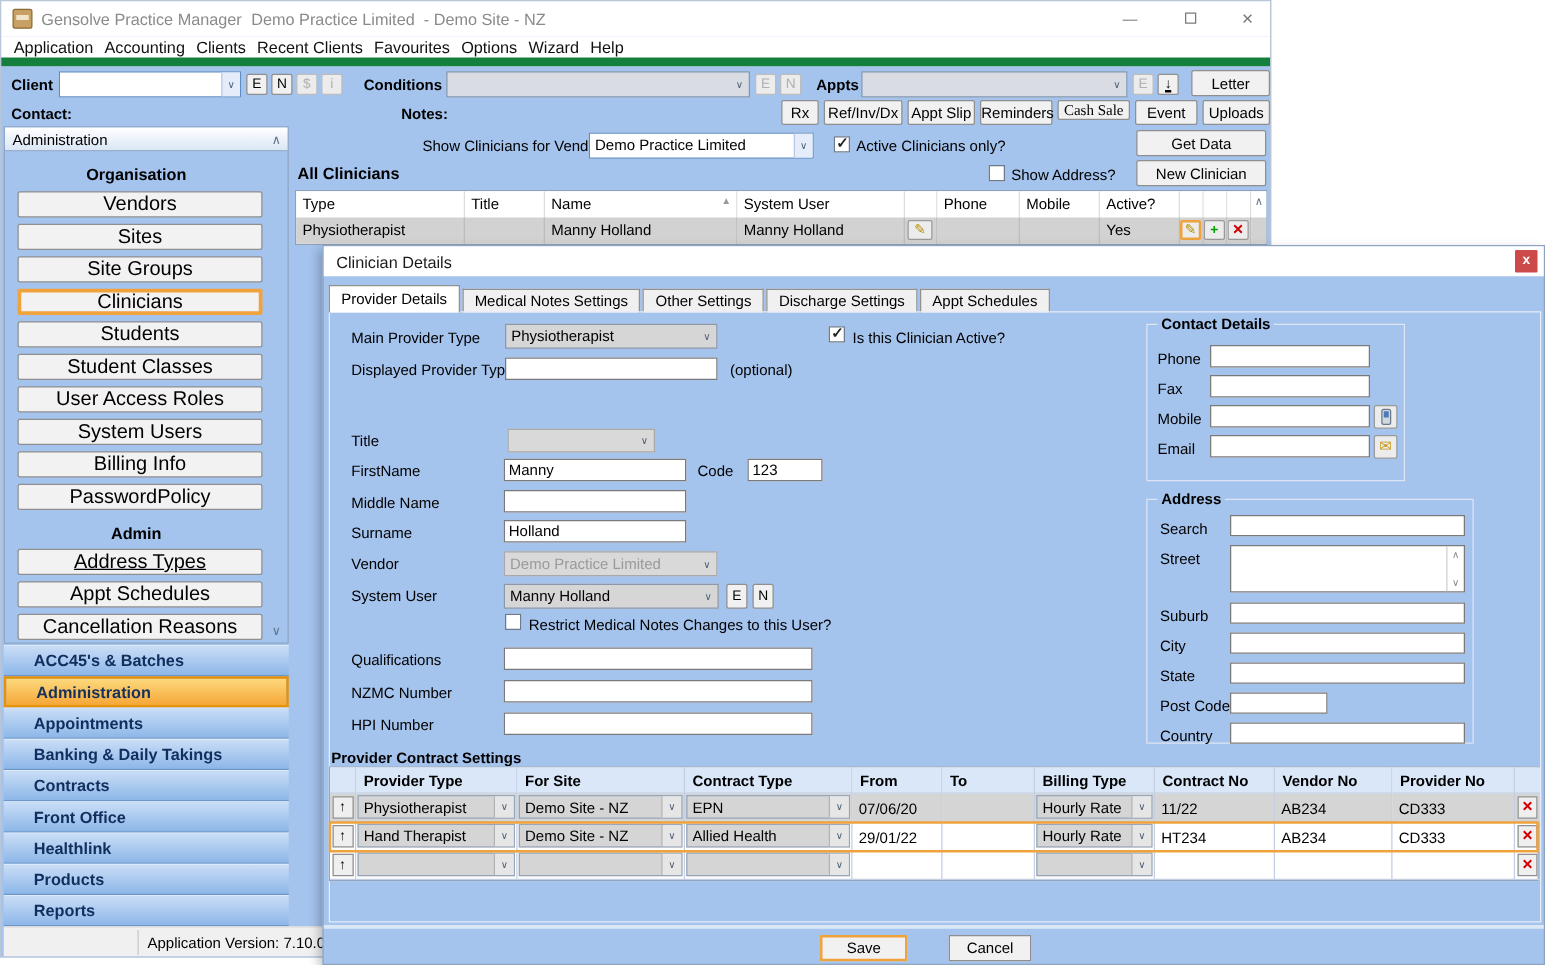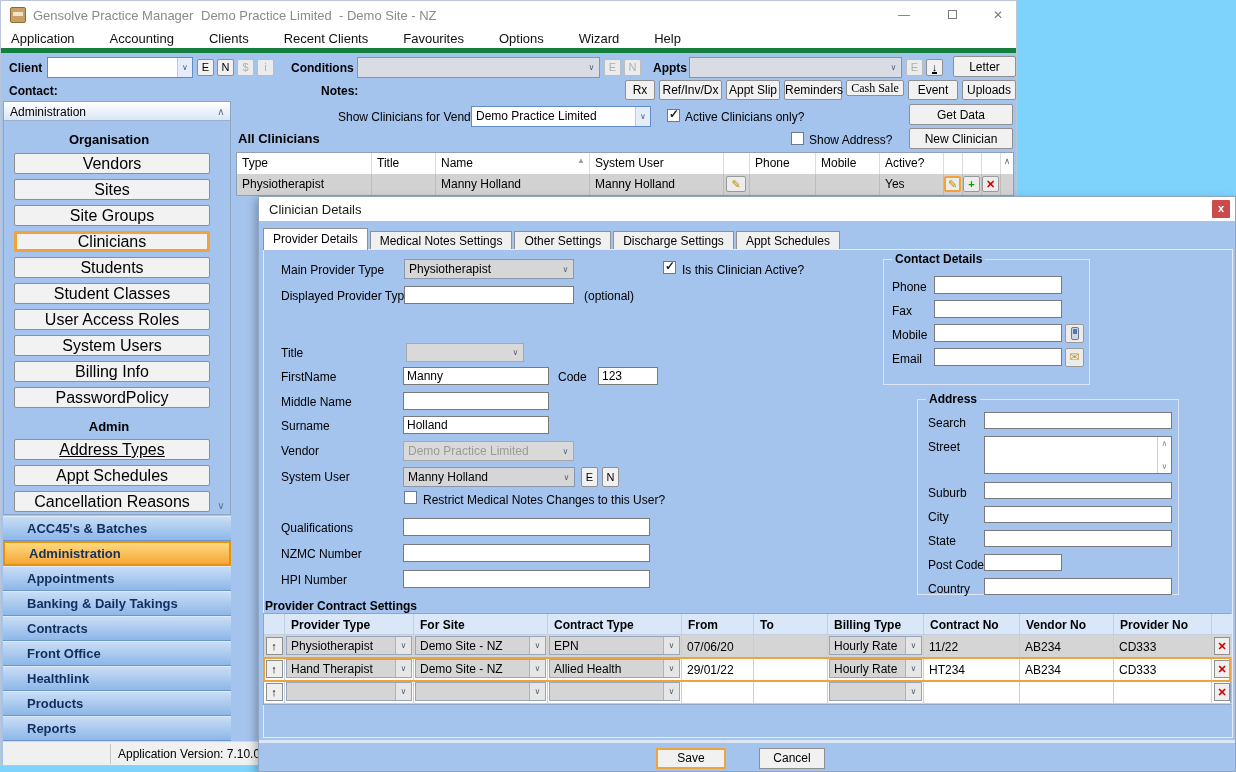--- a/index.html
+++ b/index.html
@@ -1,33 +1,33 @@
 <!DOCTYPE html>
 <html><head>
 <meta charset="utf-8">
 <style>
   * { box-sizing: border-box; margin: 0; padding: 0; }
   body { font-family: "Liberation Sans", sans-serif; background:#e9e9e9; }
-  #desktop { position:relative; width:1236px; height:772px; background:#7dd3fc; overflow:hidden; }
+  #desktop { position:relative; width:1236px; height:772px; background:#ffffff; overflow:hidden; }
 
   
   #main-window { position:absolute; left:0; top:0; width:1017px; height:766px;
     background:#a4c3ed; border:1px solid #b9c6d8; }
   .titlebar { position:absolute; left:0; top:0; width:100%; height:28px; background:#ffffff; }
   .app-icon { position:absolute; left:9px; top:6px; width:16px; height:16px; background:#c9a063;
     border:1px solid #8a6a36; border-radius:2px; }
   .app-icon::after { content:""; position:absolute; left:2px; top:4px; right:2px; height:4px; background:#efe3c8; }
   .title-text { position:absolute; left:32px; top:7px; font-size:13px; color:#8a8a8a; white-space:pre; }
   .title-sub  { position:absolute; left:200px; top:7px; font-size:13px; color:#8a8a8a; white-space:pre; }
   .win-ctl { position:absolute; top:5px; width:30px; height:18px; text-align:center; line-height:18px;
     color:#7a7a7a; font-size:12px; }
   .maxbox { display:inline-block; width:9px; height:9px; border:1px solid #7a7a7a; }
 
   .menubar { position:absolute; left:0; top:28px; width:100%; height:24px; background:#ffffff;
-    display:flex; align-items:center; padding-left:10px; gap:35px; border-bottom:5px solid #15803d; }
+    display:flex; align-items:center; padding-left:10px; gap:9px; border-bottom:7px solid #15803d; }
   .menu-item { font-size:13px; color:#111; }
 
   
   .lbl { position:absolute; font-size:12px; color:#000; }
   .b { font-weight:bold; }
   .combo { position:absolute; display:flex; align-items:stretch; background:#d9dde3;
     border:1px solid #7f95b2; font-size:12px; }
   .combo.white { background:#ffffff; border-color:#5f8cc4; }
   .combo.gray  { background:#d6d6d6; border-color:#8a98ab; }
   .combo.disabled { background:#d9d9d9; color:#9a9a9a; border-color:#a8a8a8; }
@@ -350,21 +350,21 @@
 
     <span class="flabel" style="left:22px;top:324px;">Qualifications</span>
     <input class="win-input" style="left: 144px; top: 321px; width: 247px; height: 18px;">
 
     <span class="flabel" style="left:22px;top:350px;">NZMC Number</span>
     <input class="win-input" style="left: 144px; top: 347px; width: 247px; height: 18px;">
 
     <span class="flabel" style="left:22px;top:376px;">HPI Number</span>
     <input class="win-input" style="left: 144px; top: 373px; width: 247px; height: 18px;">
 
-    <div class="group-box" style="left:624px;top:62px;width:207px;height:126px;">
+    <div class="group-box" style="left:658px;top:62px;width:207px;height:126px;">
       <span class="group-legend">Contact Details</span>
       <span class="flabel" style="left:8px;top:20px;">Phone</span>
       <input class="win-input" style="left: 50px; top: 16px; width: 128px; height: 18px;">
       <span class="flabel" style="left:8px;top:44px;">Fax</span>
       <input class="win-input" style="left: 50px; top: 40px; width: 128px; height: 18px;">
       <span class="flabel" style="left:8px;top:68px;">Mobile</span>
       <input class="win-input" style="left: 50px; top: 64px; width: 128px; height: 18px;">
       <button class="icon-btn" style="left:181px;top:64px;"><span class="phone-shape"></span></button>
       <span class="flabel" style="left:8px;top:92px;">Email</span>
       <input class="win-input" style="left: 50px; top: 88px; width: 128px; height: 18px;">

